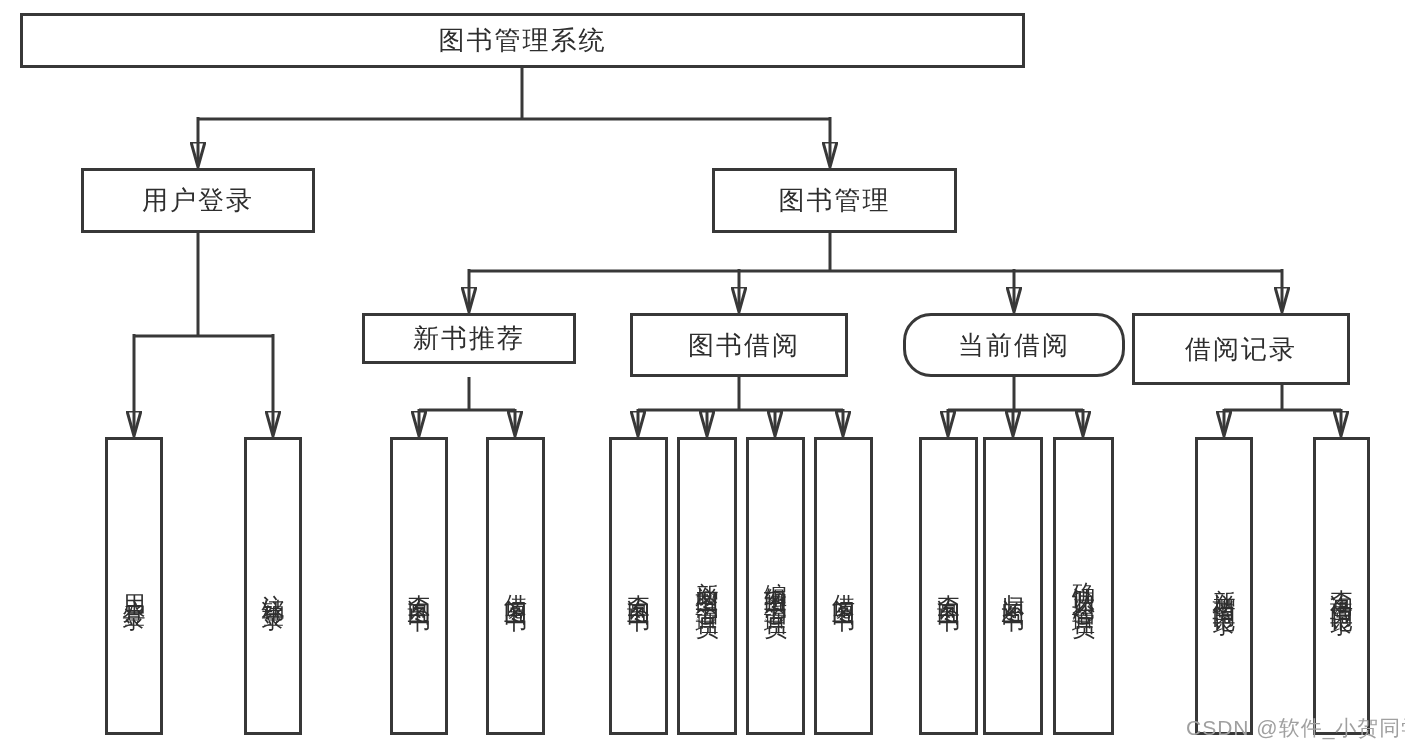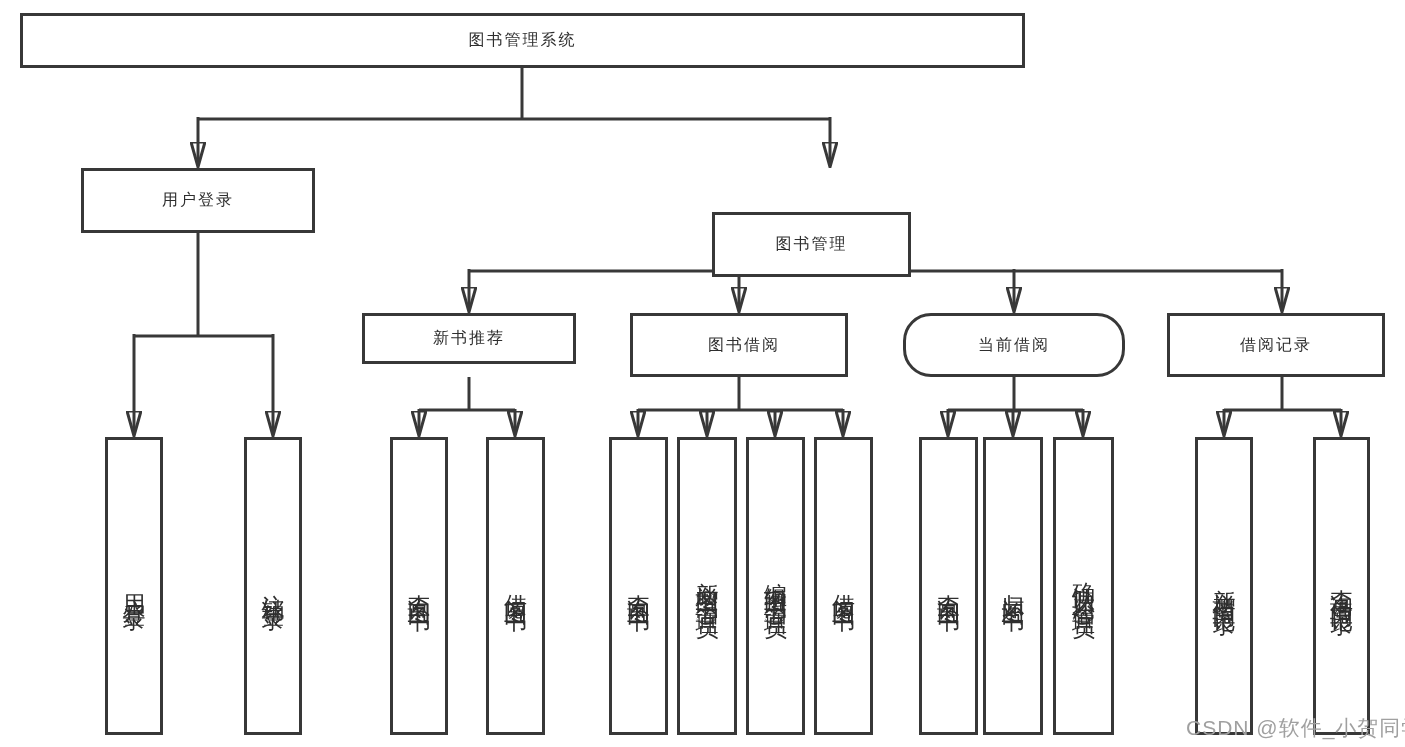--- a/index.html
+++ b/index.html
@@ -21,37 +21,37 @@
   .node{
     position:absolute;
     box-sizing:border-box;
     background:#fff;
     border:3px solid var(--line);
     display:flex;align-items:center;justify-content:center;
     color:var(--text);
     text-align:center;
     white-space:nowrap;
   }
-  .hnode{font-size:16px;letter-spacing:2px;font-family:Liberation Mono, monospace;}
+  .hnode{font-size:26px;letter-spacing:2px;font-family:Liberation Mono, monospace;}
   .leaf{
     writing-mode:vertical-rl;
     text-orientation:mixed;
     font-size:23px;
     letter-spacing:5px;
     white-space:normal;
     line-height:1;
   }
   
   .n-root{left:20px;top:13px;width:1005px;height:55px;}
   .n-l1-0{left:81px;top:168px;width:234px;height:65px;}
-  .n-l1-1{left:712px;top:168px;width:199px;height:65px;margin-top:44px;}
+  .n-l1-1{left:712px;top:168px;width:245px;height:65px;}
   .n-l2-0{left:362px;top:313px;width:214px;height:51px;}
   .n-l2-1{left:630px;top:313px;width:218px;height:64px;padding-left:10px;}
   .n-l2-2{left:903px;top:313px;width:222px;height:64px;border-radius:28px;}
-  .n-l2-3{left:1167px;top:313px;width:218px;height:64px;}
+  .n-l2-3{left:1132px;top:313px;width:218px;height:72px;}
   .n-f0{left:105px;top:437px;width:58px;height:298px;}
   .n-f1{left:244px;top:437px;width:58px;height:298px;}
   .n-f2{left:390px;top:437px;width:58px;height:298px;}
   .n-f3{left:486px;top:437px;width:59px;height:298px;}
   .n-f4{left:609px;top:437px;width:59px;height:298px;}
   .n-f5{left:677px;top:437px;width:60px;height:298px;}
   .n-f6{left:746px;top:437px;width:59px;height:298px;}
   .n-f7{left:814px;top:437px;width:59px;height:298px;}
   .n-f8{left:919px;top:437px;width:59px;height:298px;}
   .n-f9{left:983px;top:437px;width:60px;height:298px;}

